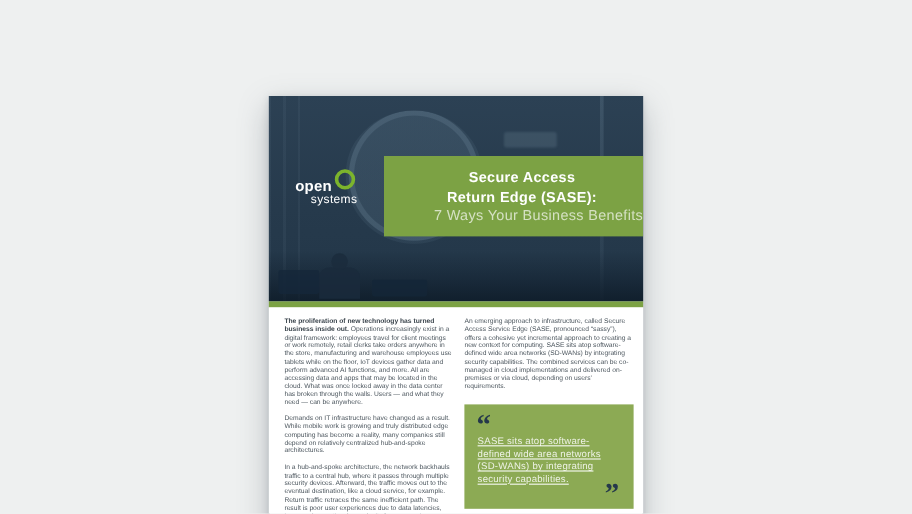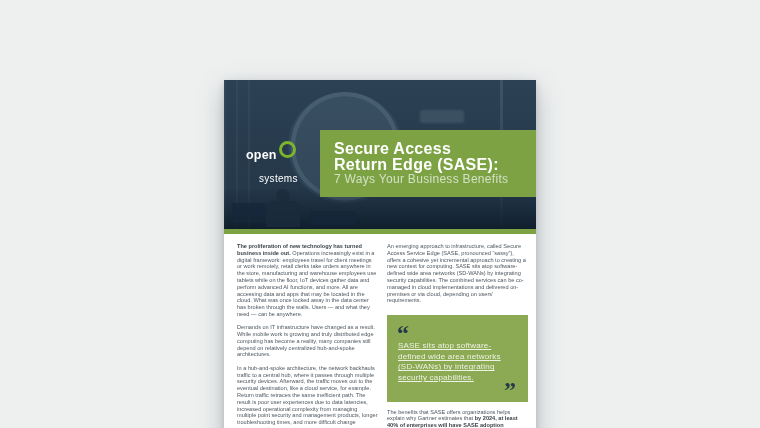--- a/index.html
+++ b/index.html
@@ -10,21 +10,21 @@
   }
   .stage{position:absolute;inset:0;}
   
   .doc{
     position:absolute;left:224px;top:80px;width:312px;height:420px;
     background:#ffffff;
     box-shadow:0 10px 24px rgba(85,95,105,0.38), 0 2px 6px rgba(85,95,105,0.22);
   }
   
   .doc-header{
-    position:relative;height:149px;overflow:hidden;
+    position:relative;height:171px;overflow:hidden;
     background:linear-gradient(180deg,#2c4154 0%,#263a4c 55%,#223648 100%);
     text-decoration:underline;
   }
   .photo-globe{
     position:absolute;left:62px;top:12px;width:118px;height:118px;border-radius:50%;
     background:radial-gradient(circle at 50% 46%,
       rgba(125,155,175,0.16) 0 57%,
       rgba(150,180,200,0.26) 58% 62%,
       rgba(120,150,170,0.10) 63% 65%,
       rgba(0,0,0,0) 66%);
@@ -64,29 +64,29 @@
     background:#142638;opacity:.8;filter:blur(0.6px);
   }
   
   .logo{position:absolute;left:22px;top:61px;color:#fff;line-height:1;}
   .logo-row{display:flex;align-items:flex-end;}
   .logo-open{font-weight:bold;font-size:12.5px;letter-spacing:.2px;}
   .logo-ring{
     display:inline-block;width:11px;height:11px;border:3.5px solid #7cb42c;
     border-radius:50%;margin-left:2px;margin-bottom:3px;
   }
-  .logo-systems{font-size:10px;letter-spacing:.3px;padding-left:13px;margin-top:13px;}
+  .logo-systems{font-size:10px;letter-spacing:.3px;padding-left:13px;margin-top:1px;}
   
   .title-banner{
     position:absolute;left:96px;top:50px;right:0;height:67px;
     background:#7ca244;color:#fff;
     padding:11px 0 0 14px;box-sizing:border-box;
   }
-  .title-line{font-weight:bold;font-size:16px;line-height:15.5px;letter-spacing:.3px;}
-  .title-sub{font-weight:normal;font-size:12px;line-height:15.5px;letter-spacing:.3px;color:rgba(255,255,255,0.68);}
+  .title-line{font-weight:bold;font-size:12px;line-height:15.5px;letter-spacing:.3px;text-align:center;}
+  .title-sub{font-weight:normal;font-size:12px;line-height:15.5px;letter-spacing:.3px;color:rgba(255,255,255,0.68);text-align:right;}
   
   .green-strip{height:5px;background:#7ca244;}
   
   .doc-body{display:flex;gap:9px;padding:9px 8px 0 13px;box-sizing:border-box;}
   .col{flex:1;min-width:0;}
   .para{
     margin:0 0 6.5px 0;font-size:5.6px;line-height:6.8px;color:#4d575f;
     text-align:left;
   }
   .para .bold{font-weight:bold;color:#39434b;}

